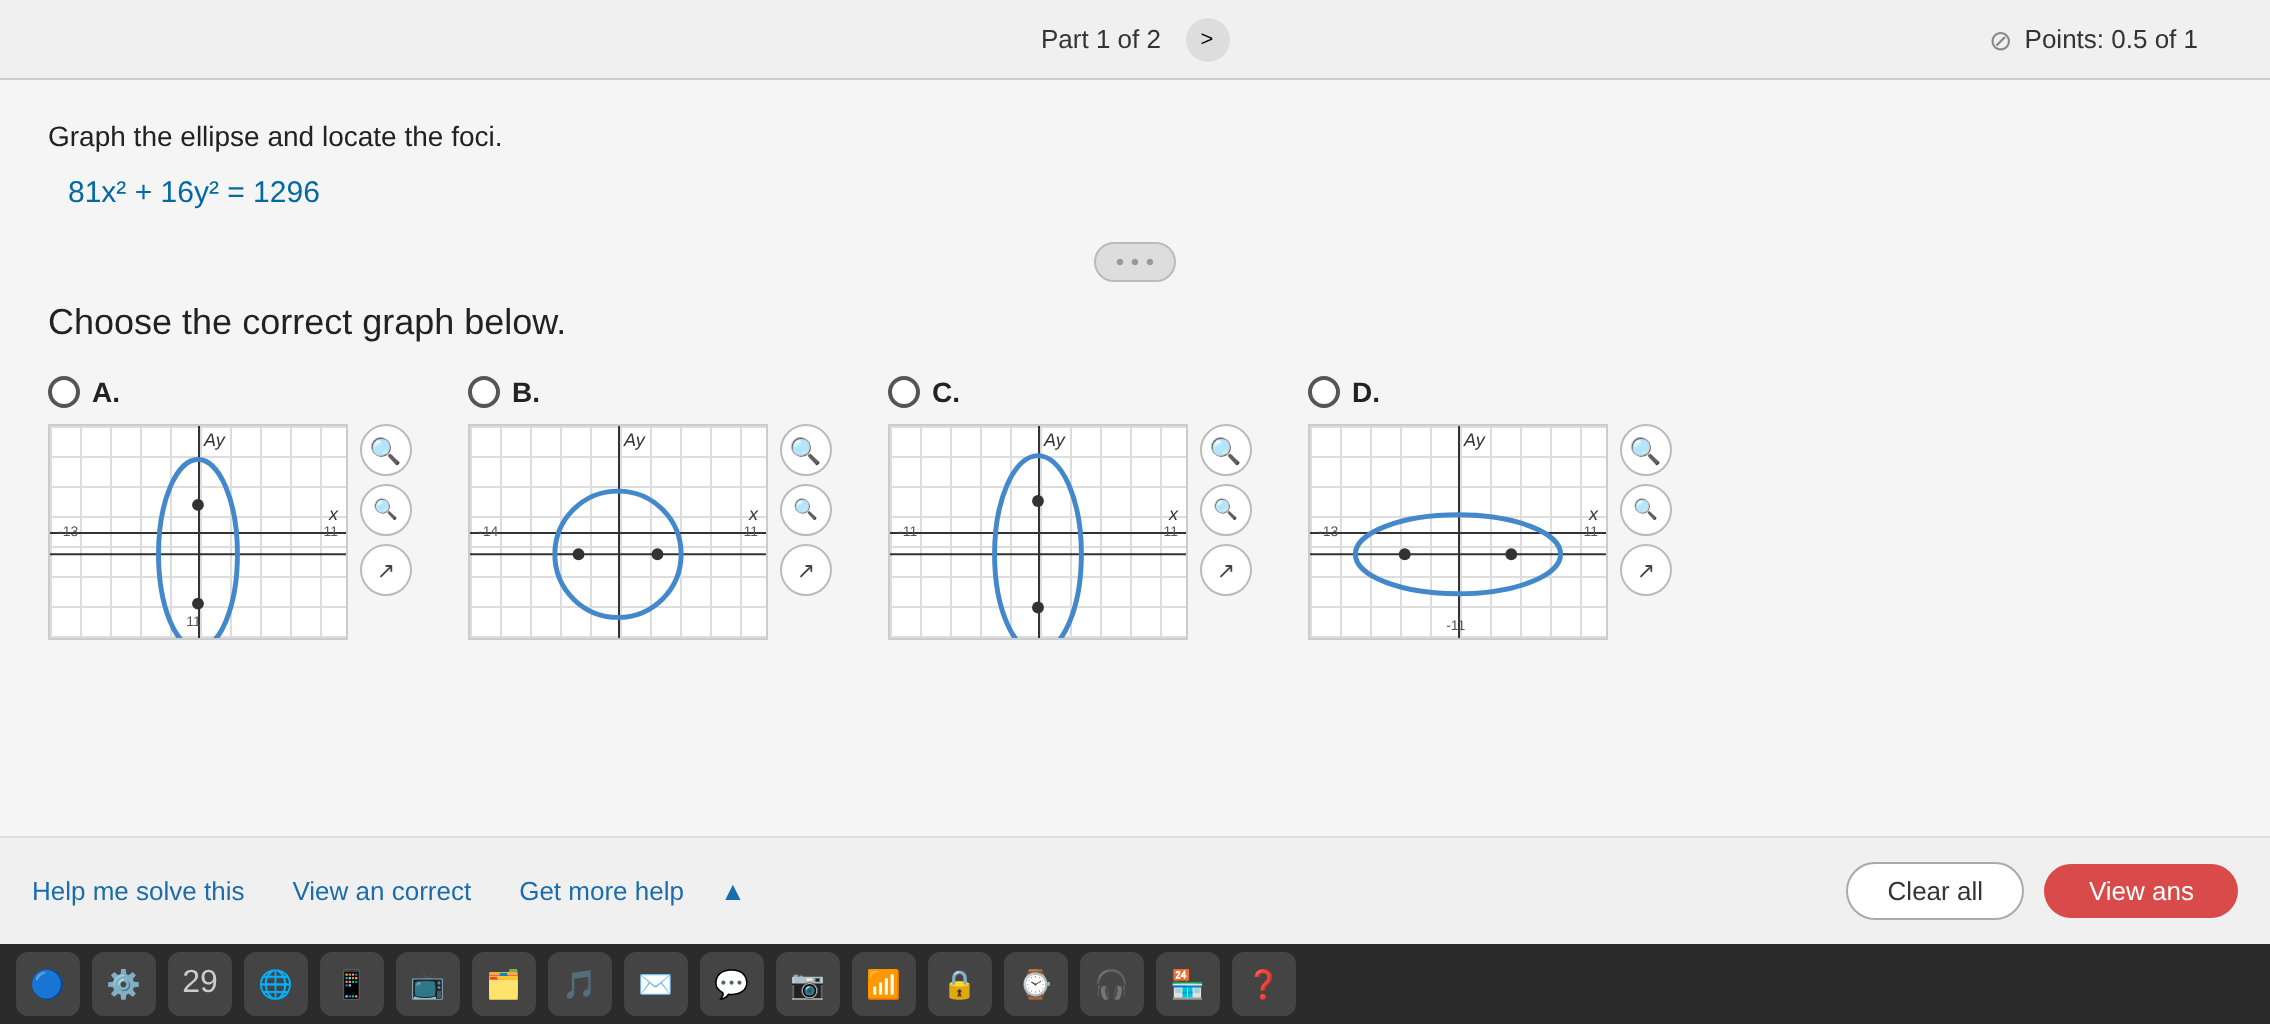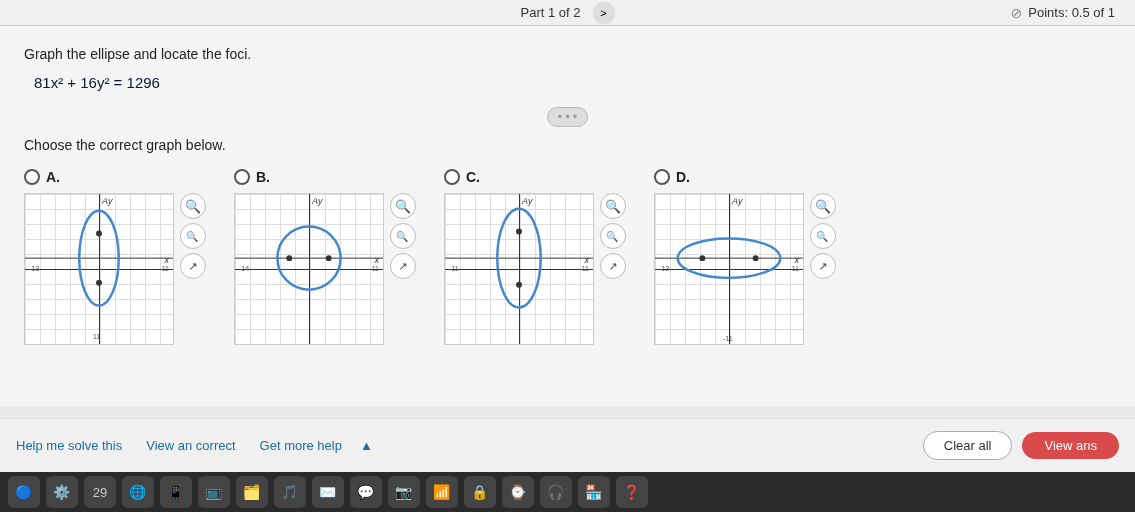--- a/index.html
+++ b/index.html
@@ -11,22 +11,22 @@
       overflow: hidden;
       position: relative;
     }
 
     .header-bar {
       background: #f0f0f0;
       border-bottom: 1px solid #ccc;
       display: flex;
       align-items: center;
       justify-content: space-between;
-      padding: 6px 20px;
-      height: 26px;
+      padding: 6px 36px;
+      height: 40px;
     }
 
     .header-center {
       display: flex;
       align-items: center;
       gap: 12px;
       font-size: 13px;
       color: #333;
     }
 
@@ -64,21 +64,21 @@
 
     .question-text {
       font-size: 14px;
       color: #222;
       margin-bottom: 12px;
       font-weight: 400;
     }
 
     .equation {
       font-size: 15px;
-      color: #0f172a;
+      color: #0369a1;
       margin-bottom: 16px;
       margin-left: 10px;
     }
 
     .divider-row {
       display: flex;
       align-items: center;
       justify-content: center;
       margin: 10px 0;
     }
@@ -86,21 +86,21 @@
     .divider-dots {
       background: #ddd;
       border: 1px solid #bbb;
       border-radius: 10px;
       padding: 2px 10px;
       font-size: 12px;
       color: #999;
     }
 
     .choose-text {
-      font-size: 14px;
+      font-size: 18px;
       color: #222;
       margin-bottom: 16px;
     }
 
     .options-row {
       display: flex;
       gap: 28px;
       align-items: flex-start;
     }
 
@@ -136,21 +136,21 @@
     }
 
     .graph-container {
       position: relative;
       display: flex;
       gap: 4px;
     }
 
     .graph-box {
       width: 150px;
-      height: 152px;
+      height: 108px;
       background: white;
       border: 1px solid #ccc;
       position: relative;
       overflow: hidden;
     }
 
     
     .graph-box::before {
       content: '';
       position: absolute;
@@ -309,21 +309,21 @@
       background: #444;
       display: flex;
       align-items: center;
       justify-content: center;
       font-size: 14px;
       cursor: pointer;
     }
 
     .taskbar-num {
       color: #ccc;
-      font-size: 13px;
+      font-size: 16px;
       text-align: right;
     }
 
     
     
     .ellipse-a {
       fill: none;
       stroke: #4488cc;
       stroke-width: 2.5;
     }

